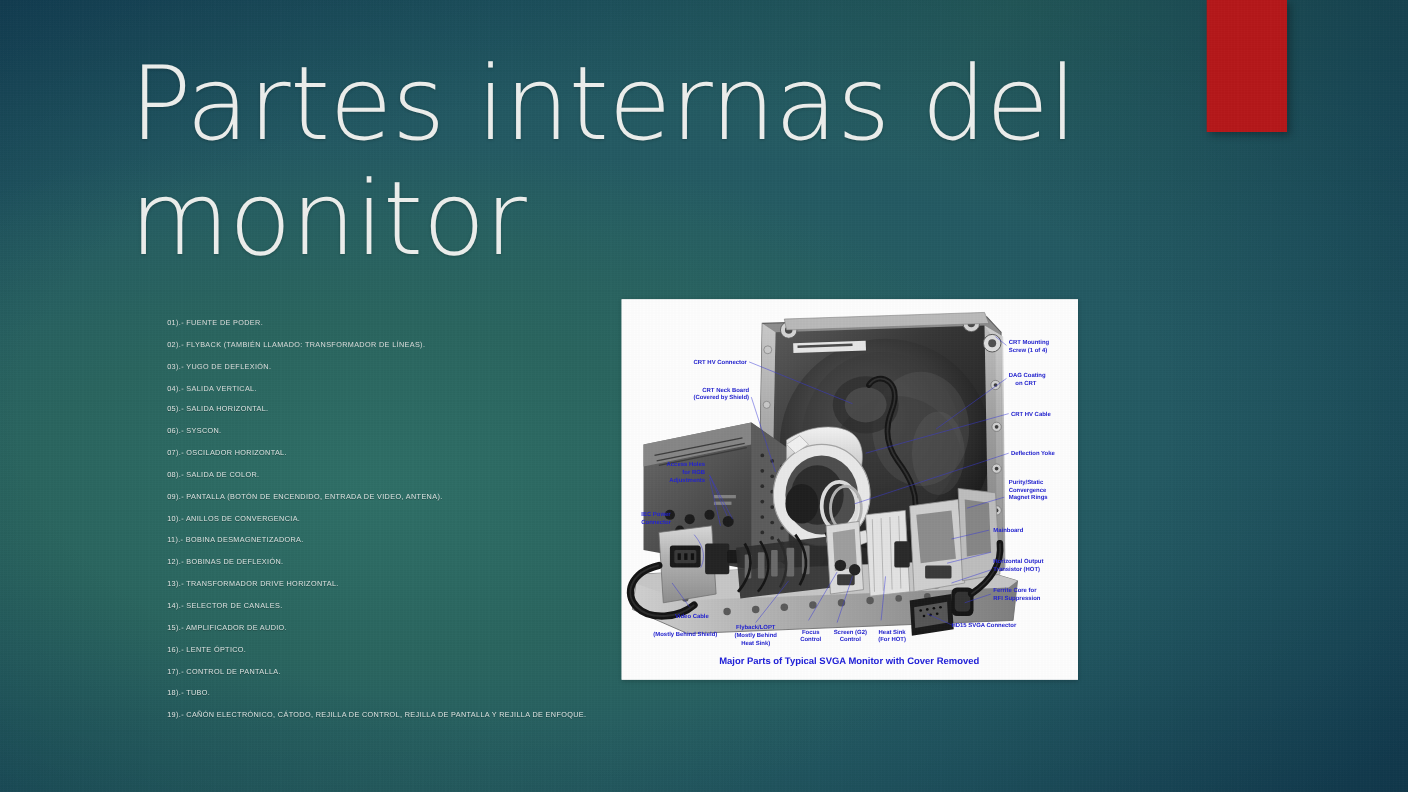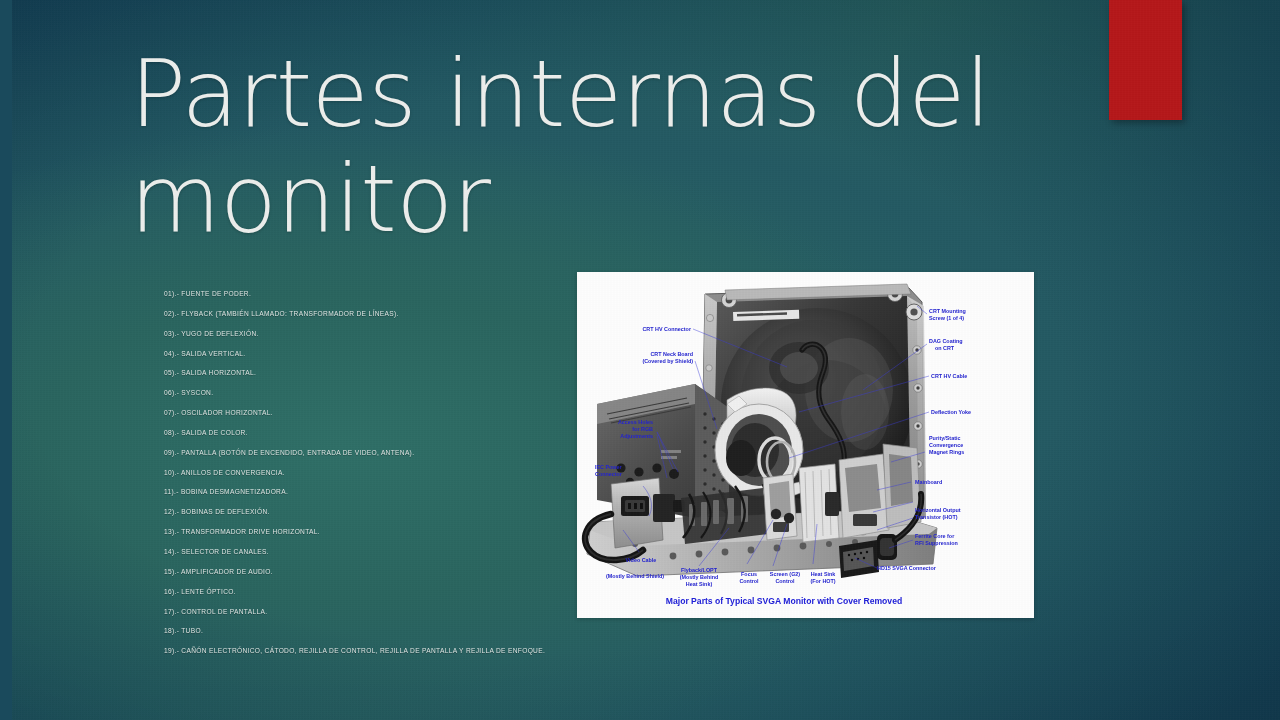--- a/index.html
+++ b/index.html
@@ -11,21 +11,20 @@
   }
 
   
   #slide {
     position:absolute; inset:0;
     background:
       radial-gradient(ellipse 70% 62% at 26% 62%, #2f6f67 0%, #2a655f 34%, rgba(32,86,94,0) 72%),
       radial-gradient(ellipse 95% 80% at 40% 55%, #2b6661 0%, #245a63 45%, rgba(26,74,92,0) 80%),
       linear-gradient(128deg, #17455a 0%, #1d5260 26%, #2a6460 50%, #1f5361 74%, #174257 100%);
     overflow:hidden;
-    margin-left:12px;
   }
   
   #slide::after {
     content:""; position:absolute; inset:0; pointer-events:none;
     background-image:
       repeating-linear-gradient(0deg, rgba(255,255,255,.012) 0 1px, rgba(0,0,0,.012) 1px 2px),
       repeating-linear-gradient(90deg, rgba(255,255,255,.010) 0 1px, rgba(0,0,0,.010) 1px 3px);
     opacity:.55;
   }
   
@@ -63,21 +62,21 @@
     line-height:19.85px;
     letter-spacing:.33px;
     color:#dfe6e4;
     white-space:nowrap;
     text-transform:uppercase;
     text-shadow:0 .5px .5px rgba(0,0,0,.28);
   }
 
   
   #diagram {
-    position:absolute; left:565px; top:272px; width:457px; height:346px;
+    position:absolute; left:565px; top:272px; width:415px; height:346px;
     background:#fdfdfd;
     box-shadow:0 1px 4px rgba(0,0,0,.22);
     overflow:hidden;
   }
   #diagram svg { display:block; width:415px; height:346px; }
   .lbl {
     font-family:"Liberation Sans", sans-serif;
     font-size:5.4px; font-weight:bold;
     fill:#2323cf;
   }

